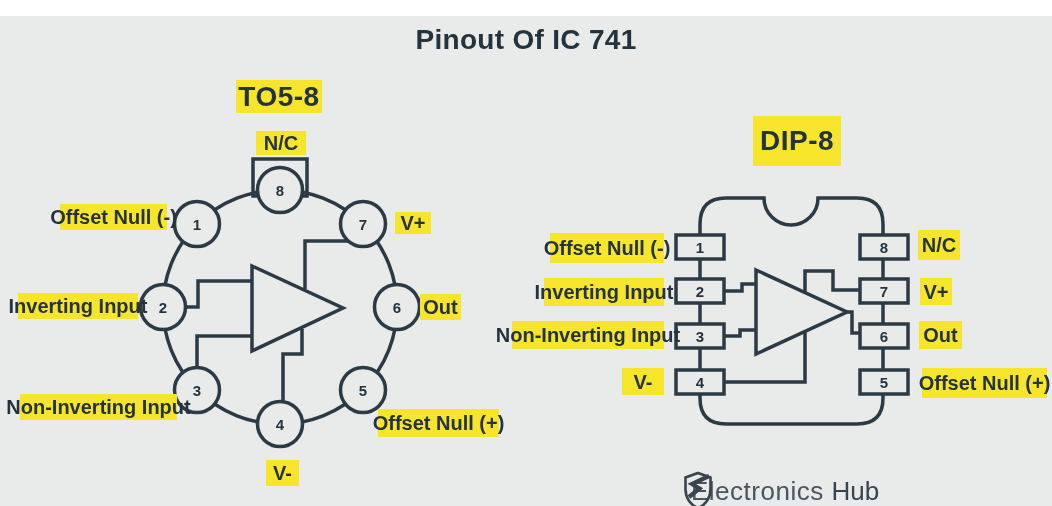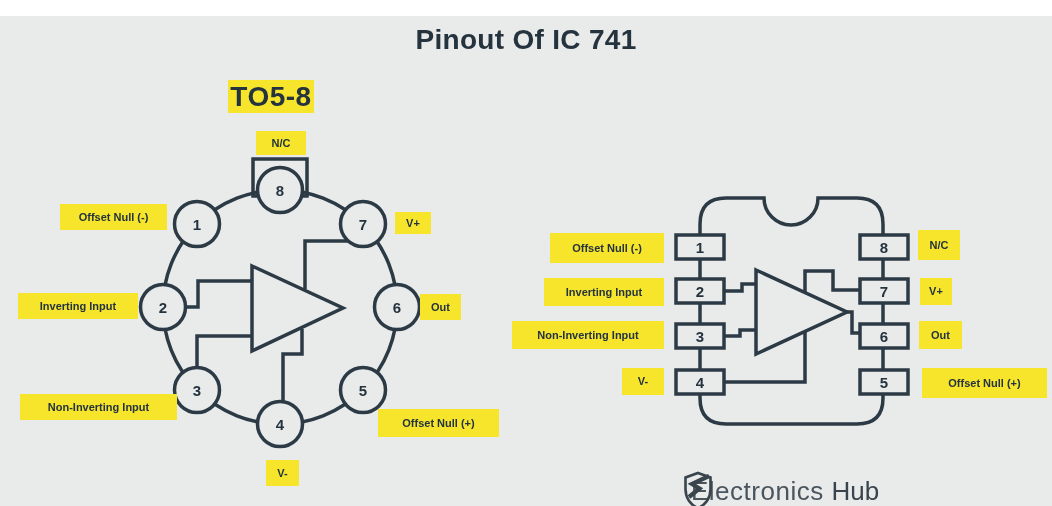--- a/index.html
+++ b/index.html
@@ -15,21 +15,21 @@
   .title{
     position:absolute;left:0;top:8px;width:100%;
     text-align:center;
     font-size:28px;font-weight:700;letter-spacing:.3px;
     color:#24333e;
   }
   .tag{
     position:absolute;
     background:#f7e52c;
     display:flex;align-items:center;justify-content:center;
-    font-weight:700;font-size:11px;line-height:1;
+    font-weight:700;font-size:20px;line-height:1;
     color:#24333e;white-space:nowrap;
   }
   .pkg{font-size:28px;letter-spacing:.5px;}
   .pin-num{
     position:absolute;transform:translate(-50%,-50%);
     font-weight:700;font-size:15px;color:#24333e;
   }
   svg{position:absolute;left:0;top:0;}
   .logo{
     position:absolute;left:683px;top:454px;height:42px;
@@ -79,39 +79,40 @@
       <rect x="676" y="354" width="48" height="24" fill="#e9eaea"></rect>
       <rect x="860" y="219" width="48" height="24" fill="#e9eaea"></rect>
       <rect x="860" y="263" width="48" height="24" fill="#e9eaea"></rect>
       <rect x="860" y="308" width="48" height="24" fill="#e9eaea"></rect>
       <rect x="860" y="354" width="48" height="24" fill="#e9eaea"></rect>
     </g>
   </svg>
 
   <div class="title">Pinout Of IC 741</div>
 
-  <div class="tag pkg" style="left:228px;top:64px;width:86px;height:33px;">TO5-8</div>
+  <div class="tag pkg" style="left:236px;top:64px;width:86px;height:33px;">TO5-8</div>
   <div class="tag" style="left:256px;top:115px;width:50px;height:24px;">N/C</div>
   <div class="tag" style="left:60px;top:188px;width:107px;height:26px;">Offset Null (-)</div>
   <div class="tag" style="left:18px;top:277px;width:120px;height:26px;">Inverting Input</div>
   <div class="tag" style="left:20px;top:378px;width:157px;height:26px;">Non-Inverting Input</div>
   <div class="tag" style="left:266px;top:444px;width:33px;height:26px;">V-</div>
   <div class="tag" style="left:378px;top:393px;width:121px;height:28px;">Offset Null (+)</div>
   <div class="tag" style="left:420px;top:278px;width:41px;height:26px;">Out</div>
   <div class="tag" style="left:395px;top:196px;width:36px;height:22px;">V+</div>
 
   <div class="pin-num" style="left:197px;top:208px;">1</div>
   <div class="pin-num" style="left:163px;top:291px;">2</div>
   <div class="pin-num" style="left:197px;top:374px;">3</div>
   <div class="pin-num" style="left:280px;top:408px;">4</div>
   <div class="pin-num" style="left:363px;top:374px;">5</div>
   <div class="pin-num" style="left:397px;top:291px;">6</div>
   <div class="pin-num" style="left:363px;top:208px;">7</div>
   <div class="pin-num" style="left:280px;top:174px;">8</div>
 
+  <div class="tag pkg" style="left:753px;top:100px;width:88px;height:50px;">DIP-8</div>
   <div class="tag" style="left:550px;top:217px;width:114px;height:30px;">Offset Null (-)</div>
   <div class="tag" style="left:544px;top:262px;width:120px;height:28px;">Inverting Input</div>
   <div class="tag" style="left:512px;top:305px;width:152px;height:28px;">Non-Inverting Input</div>
   <div class="tag" style="left:622px;top:352px;width:42px;height:27px;">V-</div>
   <div class="tag" style="left:918px;top:214px;width:42px;height:30px;">N/C</div>
   <div class="tag" style="left:920px;top:262px;width:32px;height:27px;">V+</div>
   <div class="tag" style="left:919px;top:305px;width:43px;height:28px;">Out</div>
   <div class="tag" style="left:922px;top:352px;width:125px;height:30px;">Offset Null (+)</div>
 
   <div class="pin-num" style="left:700px;top:231px;">1</div>

